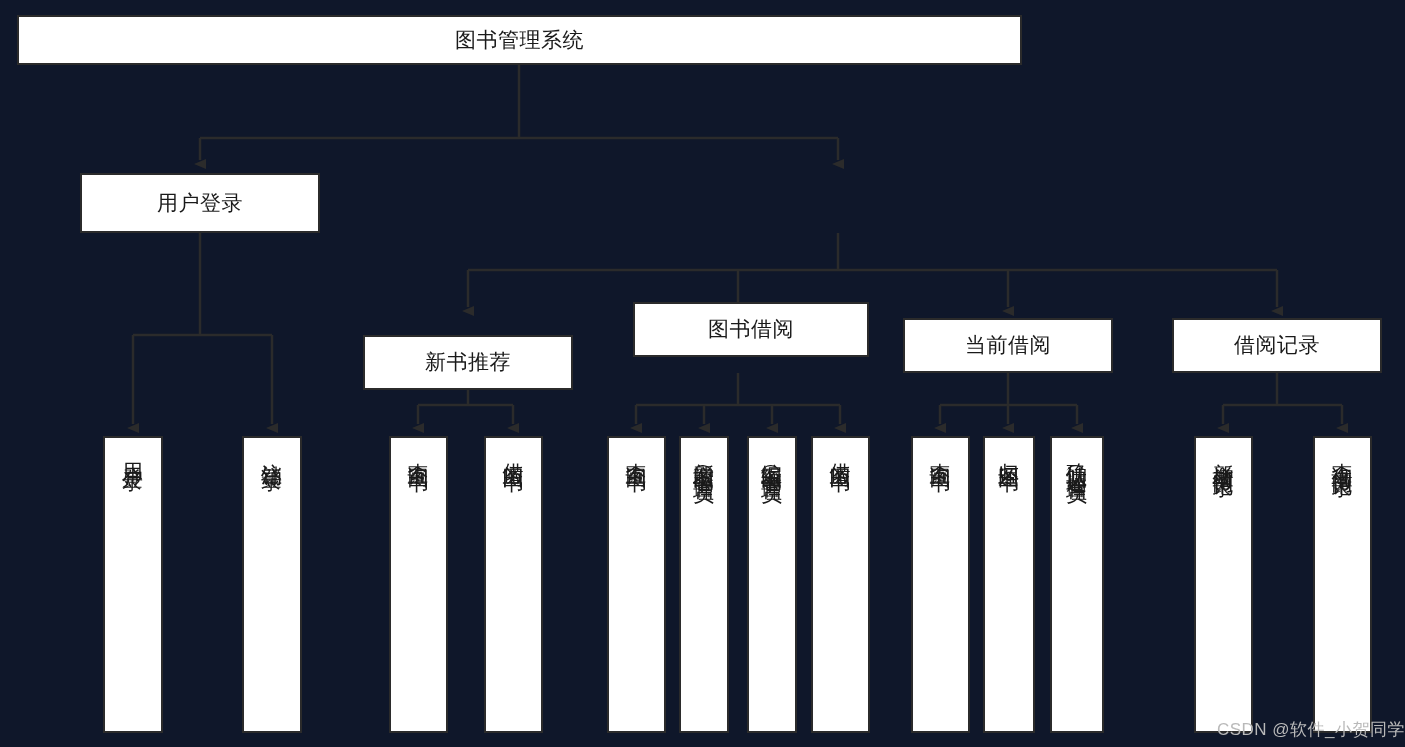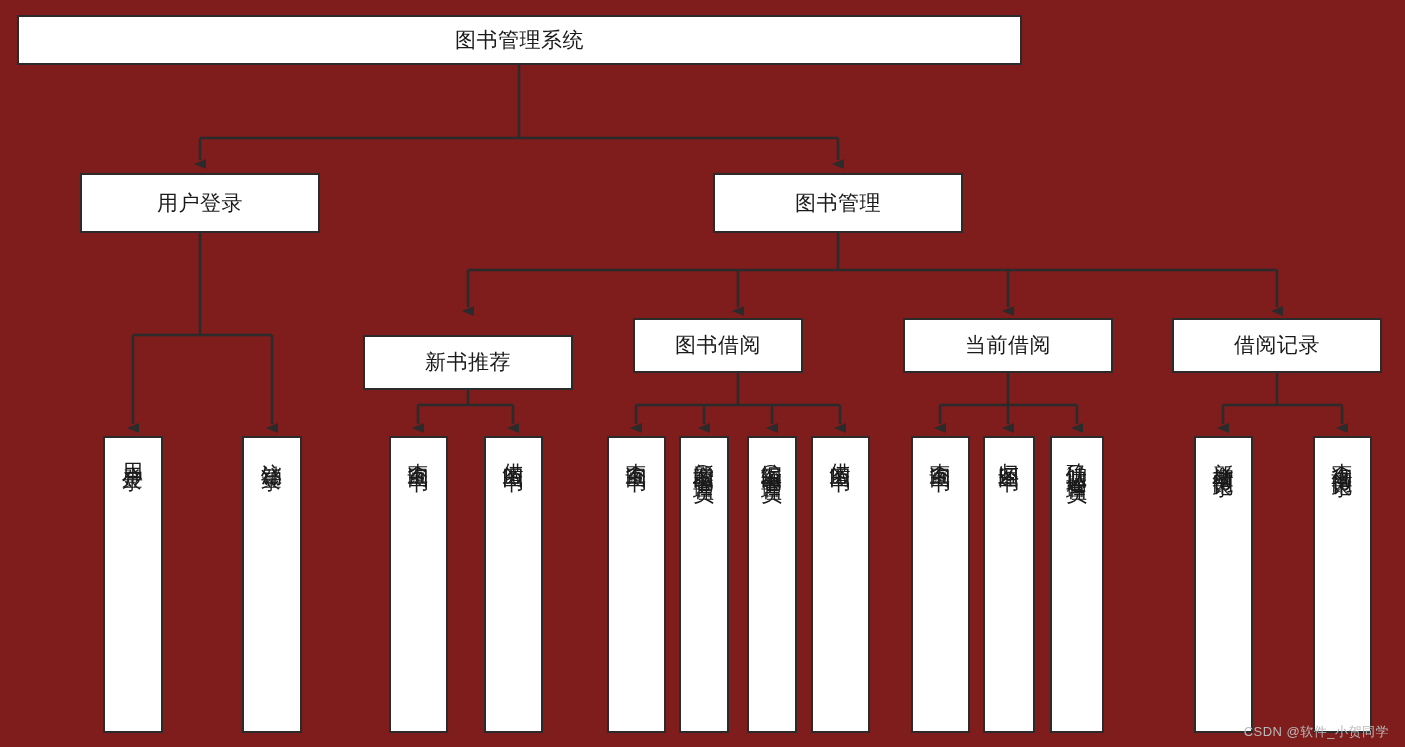--- a/index.html
+++ b/index.html
@@ -7,21 +7,21 @@
     padding: 0;
     background: #ffffff;
   }
   body {
     font-family: "Liberation Sans", "DejaVu Sans", sans-serif;
   }
   #canvas {
     position: relative;
     width: 1405px;
     height: 747px;
-    background: #7f1d1d;
+    background: #0f172a;
     overflow: hidden;
   }
   svg.edges {
     position: absolute;
     left: 0;
     top: 0;
     width: 1405px;
     height: 747px;
     pointer-events: none;
   }
@@ -52,23 +52,23 @@
   }
   .node.vert .lbl {
     writing-mode: vertical-rl;
     text-orientation: upright;
     font-size: 21px;
     letter-spacing: 3px;
     line-height: 1.0;
   }
   #watermark {
     position: absolute;
-    right: 16px;
+    right: 0;
     bottom: 6px;
-    font-size: 13px;
+    font-size: 17px;
     color: #b9b9b9;
     letter-spacing: 0.5px;
     white-space: nowrap;
     z-index: 5;
   }
 </style>
 </head>
 <body>
 
 <div id="canvas">
@@ -123,28 +123,25 @@
     </g>
   </svg>
 
   <div class="node horiz" style="left:17px; top:15px; width:1005px; height:50px;">
     <span class="lbl">图书管理系统</span>
   </div>
 
   <div class="node horiz" style="left:80px; top:173px; width:240px; height:60px;">
     <span class="lbl">用户登录</span>
   </div>
-  <div class="node horiz" style="left:713px; top:173px; width:250px; height:60px;">
-    <span class="lbl">图书管理</span>
-  </div>
 
   <div class="node horiz" style="left:363px; top:318px; width:210px; height:55px;margin-top:17px;">
     <span class="lbl">新书推荐</span>
   </div>
-  <div class="node horiz" style="left:633px; top:318px; width:170px; height:55px;">
+  <div class="node horiz" style="left:633px; top:302px; width:236px; height:55px;">
     <span class="lbl">图书借阅</span>
   </div>
   <div class="node horiz" style="left:1172px; top:318px; width:210px; height:55px;">
     <span class="lbl">借阅记录</span>
   </div>
   <div class="node horiz" style="left:903px; top:318px; width:210px; height:55px;">
     <span class="lbl">当前借阅</span>
   </div>
 
   <div class="node vert" style="left:103px; top:436px; width:60px; height:297px;">

